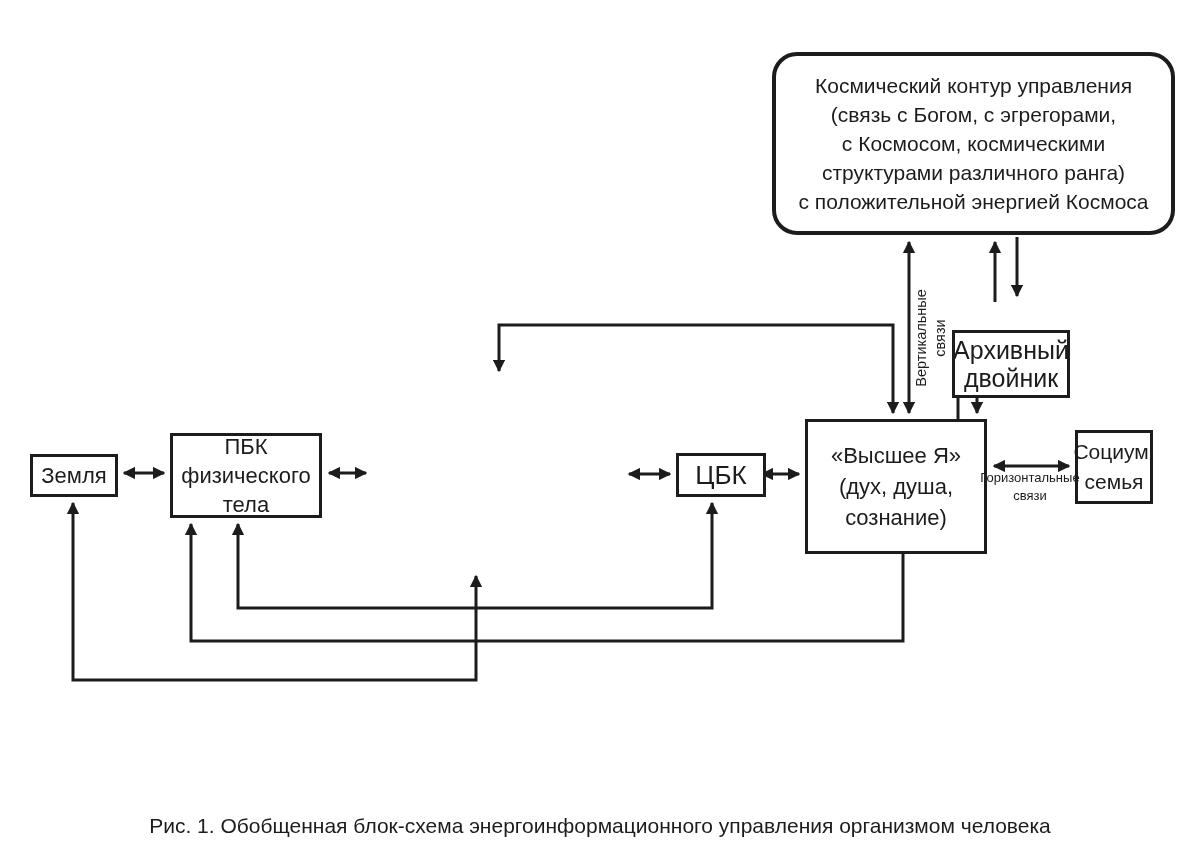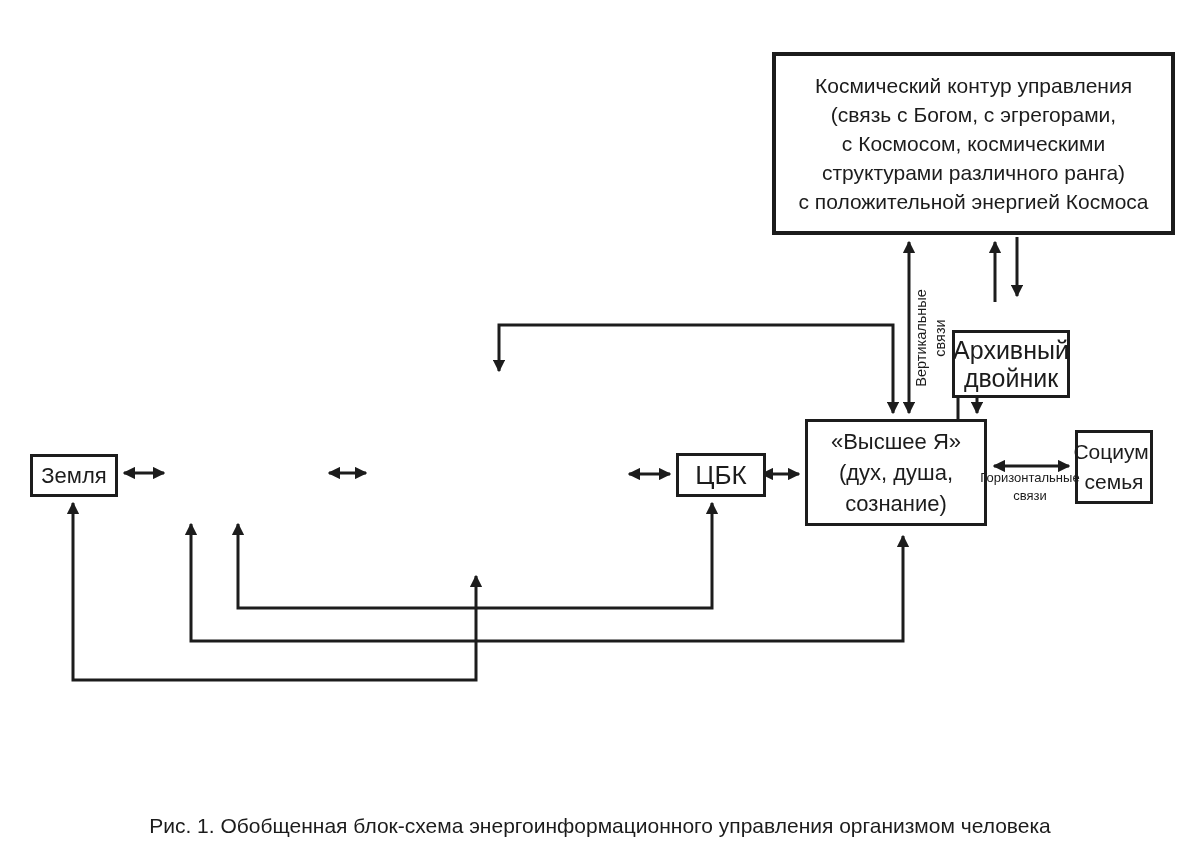--- a/index.html
+++ b/index.html
@@ -26,23 +26,23 @@
     box-sizing: border-box;
     border: 3px solid #1c1c1c;
     background: #ffffff;
     display: flex;
     align-items: center;
     justify-content: center;
     text-align: center;
     white-space: pre-line;
     color: #1c1c1c;
   }
-  #box-cosmos     { left: 772px; top: 52px;  width: 403px; height: 183px; font-size: 21px; line-height: 29px; border-width: 4px; }
+  #box-cosmos     { left: 772px; top: 52px;  width: 403px; height: 183px; font-size: 21px; line-height: 29px; border-width: 4px; border-radius: 25px; }
   #box-archive    { left: 952px; top: 302px; width: 118px; height: 68px;  font-size: 25px; line-height: 28px; margin-top: 28px; }
-  #box-higher     { left: 805px; top: 419px; width: 182px; height: 107px; font-size: 22px; line-height: 31px; text-align: center; }
+  #box-higher     { left: 805px; top: 419px; width: 182px; height: 135px; font-size: 22px; line-height: 31px; text-align: center; }
   #box-socium     { left: 1075px;top: 430px; width: 78px;  height: 74px;  font-size: 21px; line-height: 30px; }
   #box-cbk        { left: 676px; top: 453px; width: 90px;  height: 44px;  font-size: 26px; line-height: 30px; }
   #box-pbk-energy { left: 372px; top: 377px; width: 250px; height: 193px; font-size: 22px; line-height: 31px; }
   #box-pbk-phys   { left: 170px; top: 433px; width: 152px; height: 85px;  font-size: 22px; line-height: 29px; }
   #box-earth      { left: 30px;  top: 454px; width: 88px;  height: 43px;  font-size: 22px; line-height: 26px; }
 
   .edge-label {
     position: absolute;
     text-align: center;
     white-space: pre-line;
@@ -120,20 +120,23 @@
   <div class="box" id="box-higher">«Высшее Я»
 (дух, душа,
 сознание)</div>
 
   <div class="box" id="box-socium">Социум,
 семья</div>
 
   <div class="box" id="box-cbk">ЦБК</div>
 
 
+  <div class="box" id="box-pbk-phys">ПБК
+физического
+тела</div>
 
   <div class="box" id="box-earth">Земля</div>
 
   <div class="edge-label" id="label-vertical">Вертикальные
 связи</div>
 
   <div class="edge-label" id="label-horizontal">Горизонтальные
 связи</div>
 
   <div class="caption">Рис. 1. Обобщенная блок-схема энергоинформационного управления организмом человека</div>

